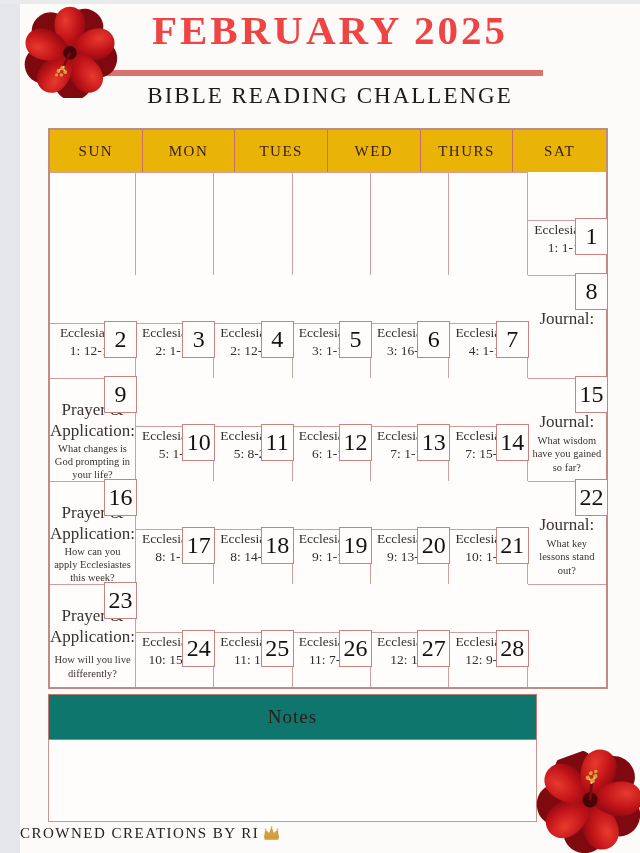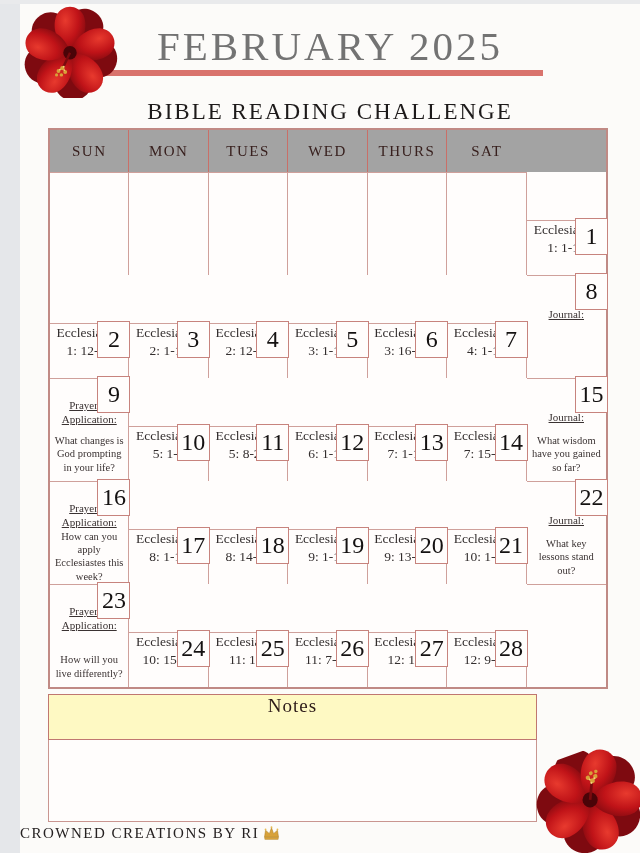--- a/index.html
+++ b/index.html
@@ -8,65 +8,65 @@
     background:#fcfbf9;
     font-family:"Liberation Serif","DejaVu Serif",serif;
     color:#262222;
   }
   .edge-strip-left{position:absolute;left:0;top:0;width:20px;height:100%;background:#e5e7ea;}
   .edge-strip-top{position:absolute;left:0;top:0;width:100%;height:4px;background:#e9eaec;}
 
   
   .page-header{position:absolute;left:20px;top:0;width:620px;text-align:center;}
   .page-title{
-    margin:0;padding-top:24px;font-size:41px;font-weight:normal;
-    letter-spacing:3px;color:#737373;line-height:1.1;
+    margin:0;padding-top:8px;font-size:41px;font-weight:bold;
+    letter-spacing:3px;color:#ef4444;line-height:1.1;
   }
   .title-rule{position:absolute;left:85px;top:70px;width:458px;height:6px;background:#d9736d;}
   .page-subtitle{
     margin:0;padding-top:30px;font-size:23px;font-weight:normal;
     letter-spacing:2px;color:#1d1a1a;
   }
 
   
   .calendar{
     position:absolute;left:48px;top:128px;width:560px;
     border:2px solid #c08a85;background:#fffdfc;box-sizing:border-box;
   }
-  .cal-header{display:grid;grid-template-columns:repeat(7,1fr);height:42px;background:#a3a3a3;}
+  .cal-header{display:grid;grid-template-columns:repeat(6,1fr);height:42px;background:#eab308;}
   .day-header{
     display:flex;align-items:center;justify-content:center;
     font-size:15px;letter-spacing:1.5px;color:#38201e;
     border-right:1px solid #c96f68;box-sizing:border-box;
   }
   .day-header:last-child{border-right:none;}
   .cal-body{display:grid;grid-template-columns:repeat(7,1fr);grid-auto-rows:103px;}
   .cell{
     position:relative;border-right:1.5px solid #cfa09b;border-top:1.5px solid #cfa09b;
     box-sizing:border-box;background:#fffdfc;
     display:flex;flex-direction:column;align-items:center;text-align:center;
   }
   .cell:nth-child(7n){border-right:none;}
   .date-box{
     position:absolute;top:-3px;right:-2px;width:33px;height:37px;z-index:2;
     background:#fffdfc;border:1.5px solid #c7837d;box-sizing:border-box;
     display:flex;align-items:center;justify-content:center;
     font-size:24px;color:#141111;
   }
   .reading{margin-top:auto;padding-bottom:9px;font-size:13.5px;line-height:1.35;color:#332e2e;width:100%;}
-  .cell-heading{font-size:11px;line-height:1.25;color:#3a3232;width:100%;text-decoration:underline;}
+  .cell-heading{font-size:17px;line-height:1.25;color:#3a3232;width:100%;}
   .cell.journal .cell-heading{margin-top:32px;}
   .cell.prayer .cell-heading{margin-top:20px;}
   .cell-question{margin-top:auto;padding:0 3px 7px 3px;font-size:10.5px;line-height:1.28;color:#3a3232;width:100%;box-sizing:border-box;}
 
   
   .notes-bar{
     position:absolute;left:48px;top:694px;width:489px;height:46px;box-sizing:border-box;
-    background:#fef9c3;border:1.5px solid #c07770;
-    display:flex;align-items:flex-start;justify-content:center;
+    background:#0f766e;border:1.5px solid #c07770;
+    display:flex;align-items:center;justify-content:center;
     font-size:19px;letter-spacing:1px;color:#2c1a18;
   }
   .notes-body{
     position:absolute;left:48px;top:740px;width:489px;height:82px;box-sizing:border-box;
     background:#fffdfc;border:1.5px solid #c99590;border-top:none;
   }
 
   
   .page-footer{
     position:absolute;left:20px;top:825px;width:600px;text-align:left;

